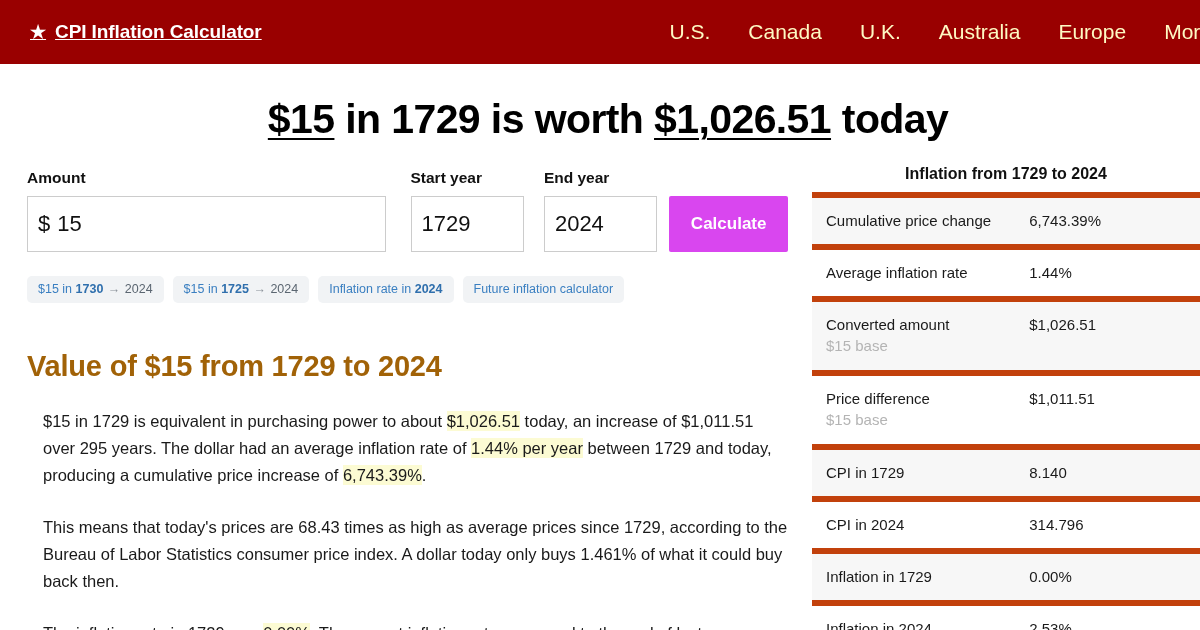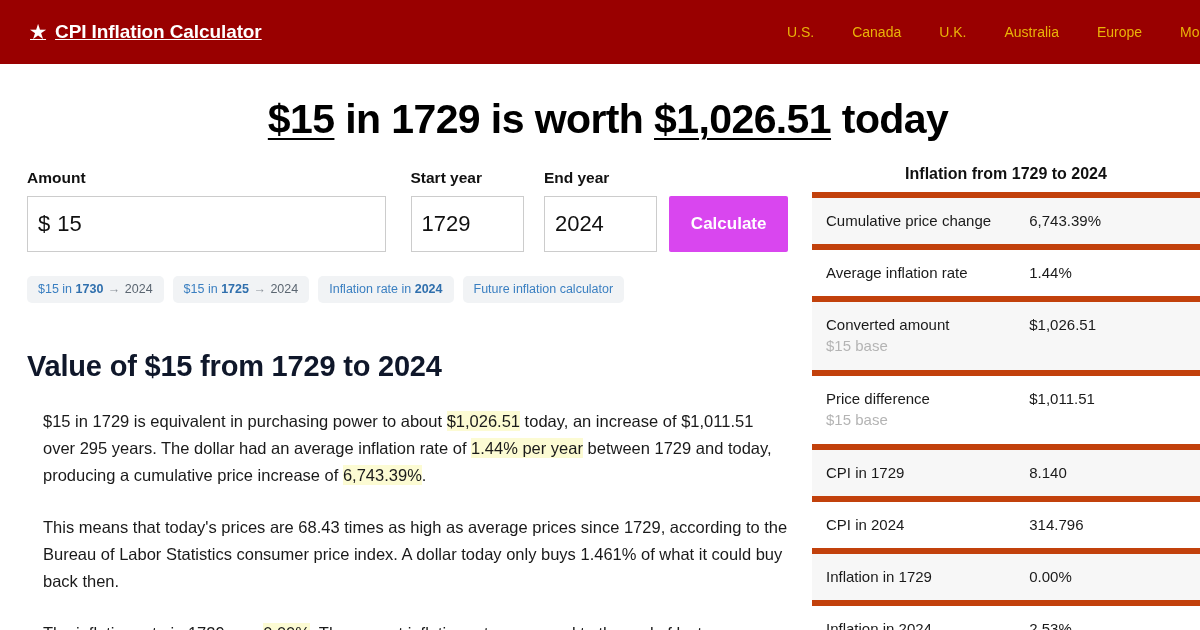--- a/index.html
+++ b/index.html
@@ -40,22 +40,22 @@
     display: inline-block;
   }
   .main-nav {
     display: flex;
     align-items: center;
     gap: 38px;
     padding-right: 0;
     margin-right: -12px;
   }
   .main-nav a {
-    color: #eab308;
-    font-size: 14px;
+    color: #fef9c3;
+    font-size: 21px;
     text-decoration: none;
     white-space: nowrap;
   }
 
   
   .hero-title {
     text-align: center;
     font-family: "Liberation Sans Narrow", "Liberation Sans", sans-serif;
     font-size: 41px;
     font-weight: bold;
@@ -150,21 +150,21 @@
   }
   .chip b { color: #2f6fad; }
   .chip .arrow { color: #8a9199; padding: 0 1px; }
   .chip .yr-plain { color: #5b6671; }
 
   
   .article-title {
     font-size: 29px;
     font-weight: bold;
     margin: 47px 0 0 0;
-    color: #0f172a;
+    color: #a16207;
     letter-spacing: -0.2px;
   }
   .article p {
     font-size: 16.5px;
     line-height: 27px;
     color: #1a1a1a;
     margin: 25px 0 0 16px;
   }
   mark.hl {
     background: #fcfbd3;

